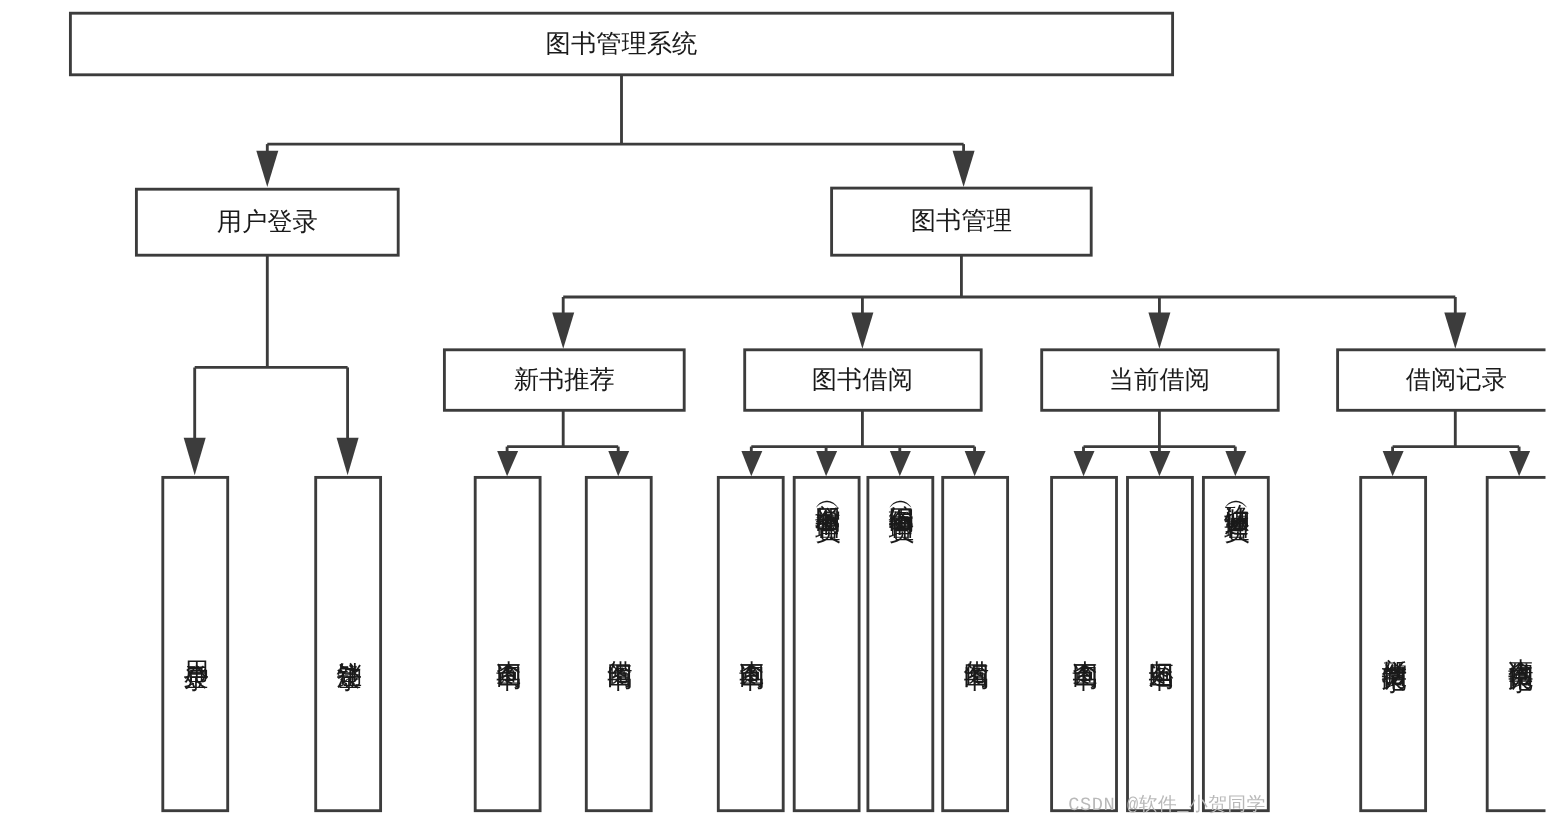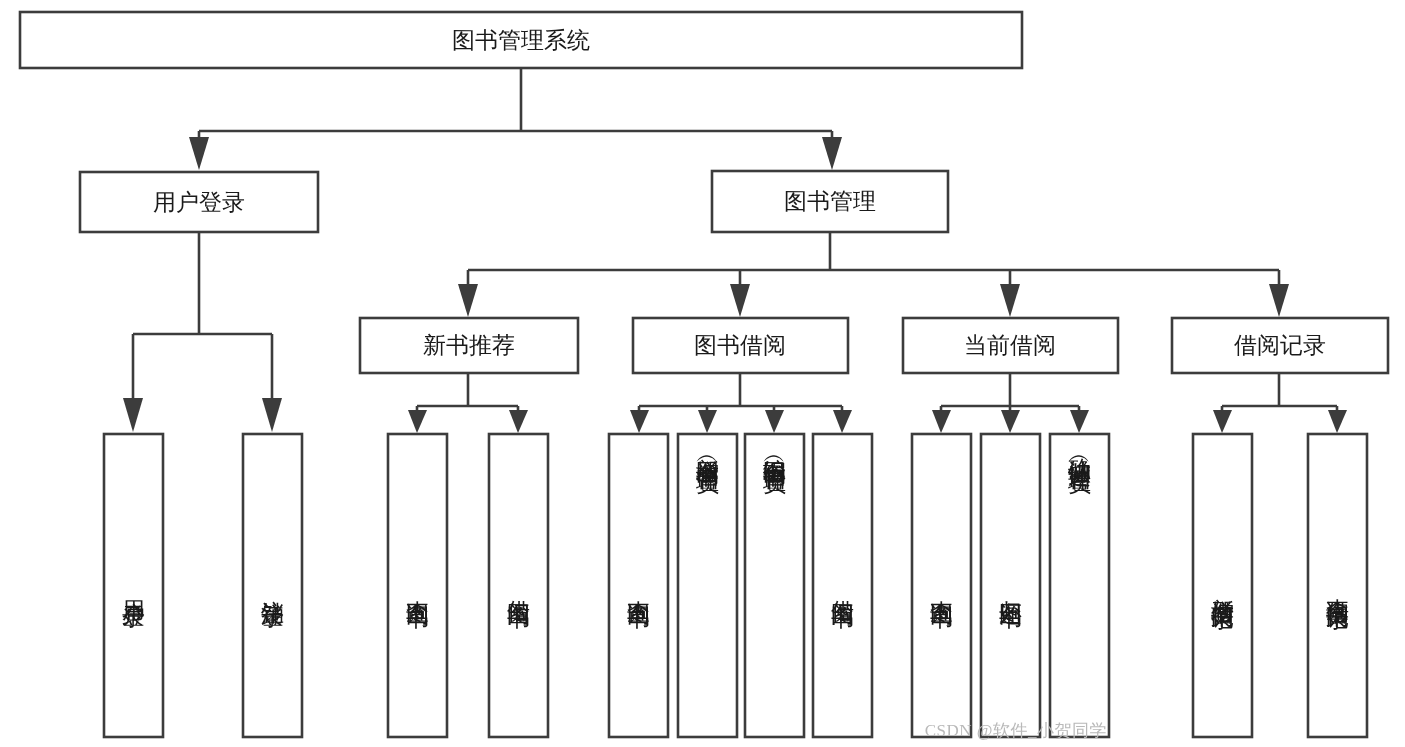--- a/index.html
+++ b/index.html
@@ -12,20 +12,21 @@
     width: 1405px;
     height: 747px;
     font-family: "DejaVu Sans", "Liberation Sans", sans-serif;
     overflow: hidden;
     position: relative;
   }
   #diagram-root {
     position: relative;
     width: 1115px;
     height: 747px;
+    margin-left: 44px;
   }
   svg#flowchart {
     display: block;
     width: 1405px;
     height: 747px;
   }
   .node-box {
     fill: #ffffff;
     stroke: #3c3c3c;
     stroke-width: 2.6;
@@ -67,21 +68,21 @@
     line-height: 1.18;
     color: #1a1a1a;
     letter-spacing: 2px;
     white-space: nowrap;
     text-align: left;
   }
   .watermark {
     position: absolute;
     right: 8px;
     bottom: 5px;
-    font-family: Liberation Serif, serif;
+    font-family: Liberation Mono, monospace;
     font-size: 17px;
     color: #b9b9b9;
     letter-spacing: 0.5px;
     user-select: none;
     white-space: nowrap;
   }
 </style>
 </head>
 <body>
 

